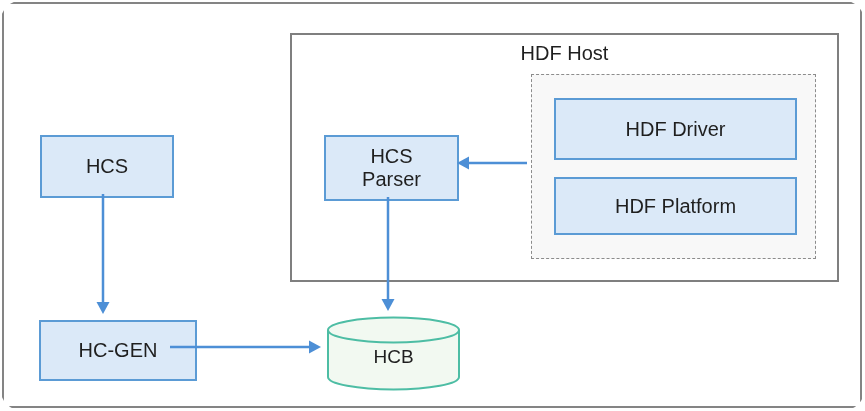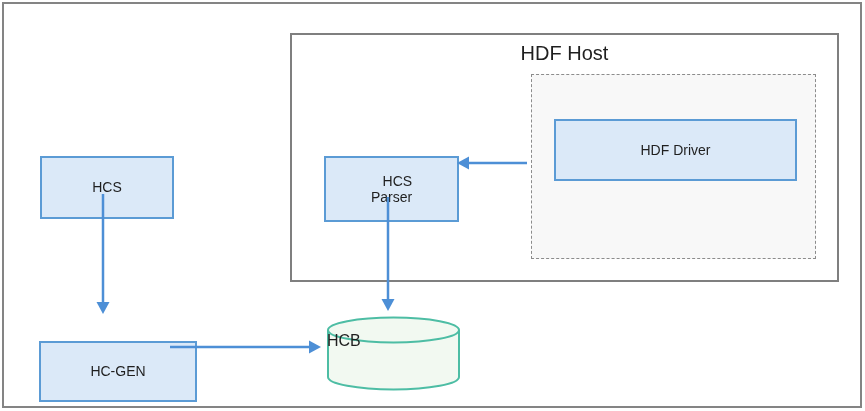--- a/index.html
+++ b/index.html
@@ -14,37 +14,37 @@
     --text:#1f1f1f;
   }
   html,body{margin:0;padding:0;background:#ffffff;}
   .stage{
     position:relative;
     width:865px;height:411px;
     background:#ffffff;
     font-family:"Liberation Sans","DejaVu Sans",sans-serif;
     color:var(--text);
     overflow:hidden;
+    border-radius:23px;
   }
   .frame{
     position:absolute;left:2px;top:2px;right:3px;bottom:3px;
     border:2px solid var(--frame-border);
     background:#ffffff;
   }
   .node{
     position:absolute;
     box-sizing:border-box;
     background:var(--node-fill);
     border:2px solid var(--node-border);
     display:flex;align-items:center;justify-content:center;
-    text-align:right;
-    font-size:14px;
+    text-align:center;
+    font-size:20px;
     line-height:1.15;
     white-space:pre-line;
-    margin-top:21px;
   }
   .node-hcs{left:36px;top:131px;width:134px;height:63px;}
   .node-hcgen{left:35px;top:316px;width:158px;height:61px;}
   .node-parser{left:320px;top:131px;width:135px;height:66px;}
   .host{
     position:absolute;left:286px;top:29px;width:549px;height:249px;
     box-sizing:border-box;
     border:2px solid #7f7f7f;
     background:#ffffff;
   }
@@ -59,22 +59,22 @@
     border:1px dashed var(--group-border);
     background:var(--group-fill);
   }
   .node-driver{left:22px;top:23px;width:243px;height:62px;}
   .node-platform{left:22px;top:102px;width:243px;height:58px;}
   .cylinder{
     position:absolute;left:323px;top:312px;width:133px;height:75px;
   }
   .cylinder svg{position:absolute;left:0;top:0;}
   .cylinder-label{
-    position:absolute;left:0;top:16px;width:100%;
-    font-size:16px;
+    position:absolute;left:0;top:30px;width:100%;
+    text-align:center;font-size:19px;
   }
   .cyl-shape{fill:var(--cylinder-fill);stroke:var(--cylinder-border);stroke-width:2;}
   .arrows{
     position:absolute;left:0;top:0;width:865px;height:411px;
     pointer-events:none;
   }
   .arrow-line{stroke:var(--arrow);stroke-width:2.5;fill:none;}
   .arrow-head{fill:var(--arrow);stroke:none;}
 </style>
 </head>
@@ -82,20 +82,23 @@
 
 <div class="stage">
   <div class="frame">
 
     <div class="host">
       <div class="host-title">HDF Host</div>
 
       <div class="group">
         <div class="node node-driver">
           <span>HDF Driver</span>
+        </div>
+        <div class="node node-platform">
+          <span>HDF Platform</span>
         </div>
       </div>
     </div>
 
     <div class="node node-parser">
       <span>HCS
 Parser</span>
     </div>
 
     <div class="node node-hcs">

